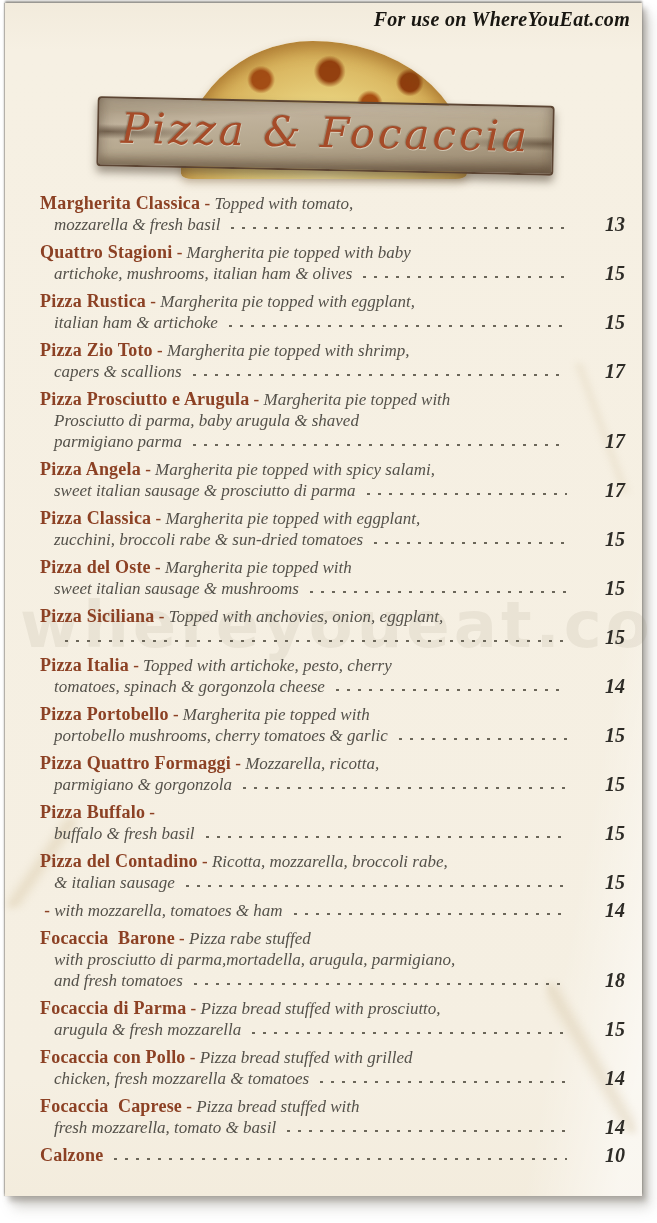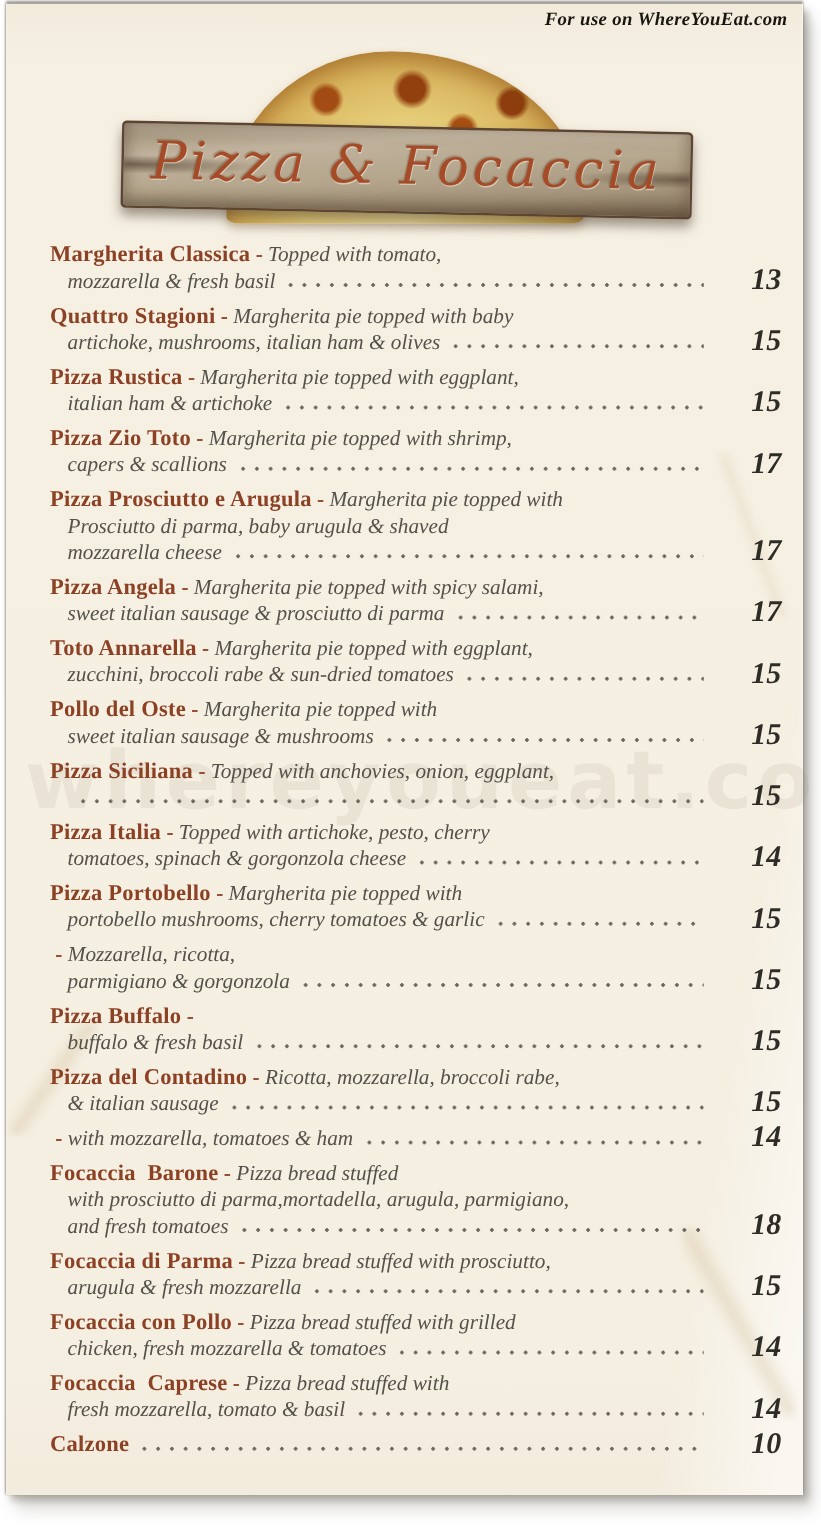--- a/index.html
+++ b/index.html
@@ -23,21 +23,21 @@
   .vein{position:absolute;filter:blur(3px);opacity:.5;pointer-events:none;}
   .vein1{left:2px;top:815px;width:70px;height:90px;
     background:linear-gradient(125deg, rgba(0,0,0,0) 40%, rgba(196,172,124,.55) 50%, rgba(0,0,0,0) 60%);}
   .vein2{right:6px;top:980px;width:90px;height:150px;
     background:linear-gradient(60deg, rgba(0,0,0,0) 42%, rgba(190,165,118,.5) 50%, rgba(0,0,0,0) 58%);}
   .vein3{right:10px;top:360px;width:60px;height:130px;
     background:linear-gradient(70deg, rgba(0,0,0,0) 44%, rgba(200,180,140,.45) 50%, rgba(0,0,0,0) 56%);}
   
   .note{
     position:absolute;top:8px;right:27px;
-    font-size:15px;font-weight:bold;font-style:italic;color:#181611;
+    font-size:20px;font-weight:bold;font-style:italic;color:#181611;
     letter-spacing:.3px;
   }
   
   .pizza{
     position:absolute;left:181px;top:41px;width:286px;height:138px;
     border-radius:46% 54% 4% 4% / 92% 88% 4% 4%;
     background-image:
       radial-gradient(circle at 15% 55%, #8a3c10 0 7px, rgba(138,60,16,0) 11px),
       radial-gradient(circle at 28% 28%, #a34d15 0 9px, rgba(163,77,21,0) 14px),
       radial-gradient(circle at 40% 60%, #b05a1a 0 6px, rgba(176,90,26,0) 10px),
@@ -89,21 +89,21 @@
   .cont{padding-left:14px;}
   .item-name{font-weight:bold;font-size:18px;color:#8c4124;letter-spacing:.2px;}
   .dash{font-weight:bold;color:#8c4124;}
   .desc{font-style:italic;color:#54514a;}
   .leader{
     flex:1 1 auto;min-width:14px;margin:0 6px 0 7px;align-self:stretch;
     background-image:radial-gradient(circle, #6b6659 1.2px, rgba(107,102,89,0) 1.5px);
     background-size:11px 6px;background-repeat:repeat-x;
     background-position:left calc(100% - 4px);
   }
-  .price{font-weight:bold;font-style:italic;font-size:24px;color:#2e2c27;margin-left:32px;}
+  .price{font-weight:bold;font-style:italic;font-size:20px;color:#2e2c27;margin-left:32px;}
 </style>
 </head>
 <body>
 
 <div class="page">
   <div class="vein vein1"></div>
   <div class="vein vein2"></div>
   <div class="vein vein3"></div>
 </div>
 
@@ -130,63 +130,63 @@
       <div class="line"><span class="item-name">Pizza Rustica</span><span class="dash"> - </span><span class="desc">Margherita pie topped with eggplant,</span></div>
       <div class="line cont"><span class="desc">italian ham &amp; artichoke</span><span class="leader"></span><span class="price">15</span></div>
     </div>
     <div class="item">
       <div class="line"><span class="item-name">Pizza Zio Toto</span><span class="dash"> - </span><span class="desc">Margherita pie topped with shrimp,</span></div>
       <div class="line cont"><span class="desc">capers &amp; scallions</span><span class="leader"></span><span class="price">17</span></div>
     </div>
     <div class="item">
       <div class="line"><span class="item-name">Pizza Prosciutto e Arugula</span><span class="dash"> - </span><span class="desc">Margherita pie topped with</span></div>
       <div class="line cont"><span class="desc">Prosciutto di parma, baby arugula &amp; shaved</span></div>
-      <div class="line cont"><span class="desc">mozzarella cheese</span><span class="leader"></span><span class="price">17</span></div>
+      <div class="line cont"><span class="desc">parmigiano parma</span><span class="leader"></span><span class="price">17</span></div>
     </div>
     <div class="item">
       <div class="line"><span class="item-name">Pizza Angela</span><span class="dash"> - </span><span class="desc">Margherita pie topped with spicy salami,</span></div>
       <div class="line cont"><span class="desc">sweet italian sausage &amp; prosciutto di parma</span><span class="leader"></span><span class="price">17</span></div>
     </div>
     <div class="item">
-      <div class="line"><span class="item-name">Toto Annarella</span><span class="dash"> - </span><span class="desc">Margherita pie topped with eggplant,</span></div>
+      <div class="line"><span class="item-name">Pizza Classica</span><span class="dash"> - </span><span class="desc">Margherita pie topped with eggplant,</span></div>
       <div class="line cont"><span class="desc">zucchini, broccoli rabe &amp; sun-dried tomatoes</span><span class="leader"></span><span class="price">15</span></div>
     </div>
     <div class="item">
-      <div class="line"><span class="item-name">Pollo del Oste</span><span class="dash"> - </span><span class="desc">Margherita pie topped with</span></div>
+      <div class="line"><span class="item-name">Pizza del Oste</span><span class="dash"> - </span><span class="desc">Margherita pie topped with</span></div>
       <div class="line cont"><span class="desc">sweet italian sausage &amp; mushrooms</span><span class="leader"></span><span class="price">15</span></div>
     </div>
     <div class="item">
       <div class="line"><span class="item-name">Pizza Siciliana</span><span class="dash"> - </span><span class="desc">Topped with anchovies, onion, eggplant,</span></div>
       <div class="line cont"><span class="leader"></span><span class="price">15</span></div>
     </div>
     <div class="item">
       <div class="line"><span class="item-name">Pizza Italia</span><span class="dash"> - </span><span class="desc">Topped with artichoke, pesto, cherry</span></div>
       <div class="line cont"><span class="desc">tomatoes, spinach &amp; gorgonzola cheese</span><span class="leader"></span><span class="price">14</span></div>
     </div>
     <div class="item">
       <div class="line"><span class="item-name">Pizza Portobello</span><span class="dash"> - </span><span class="desc">Margherita pie topped with</span></div>
       <div class="line cont"><span class="desc">portobello mushrooms, cherry tomatoes &amp; garlic</span><span class="leader"></span><span class="price">15</span></div>
     </div>
     <div class="item">
-      <div class="line"><span class="dash"> - </span><span class="desc">Mozzarella, ricotta,</span></div>
+      <div class="line"><span class="item-name">Pizza Quattro Formaggi</span><span class="dash"> - </span><span class="desc">Mozzarella, ricotta,</span></div>
       <div class="line cont"><span class="desc">parmigiano &amp; gorgonzola</span><span class="leader"></span><span class="price">15</span></div>
     </div>
     <div class="item">
       <div class="line"><span class="item-name">Pizza Buffalo</span><span class="dash"> - </span></div>
       <div class="line cont"><span class="desc">buffalo &amp; fresh basil</span><span class="leader"></span><span class="price">15</span></div>
     </div>
     <div class="item">
       <div class="line"><span class="item-name">Pizza del Contadino</span><span class="dash"> - </span><span class="desc">Ricotta, mozzarella, broccoli rabe,</span></div>
       <div class="line cont"><span class="desc">&amp; italian sausage</span><span class="leader"></span><span class="price">15</span></div>
     </div>
     <div class="item">
       <div class="line"><span class="dash"> - </span><span class="desc">with mozzarella, tomatoes &amp; ham</span><span class="leader"></span><span class="price">14</span></div>
     </div>
     <div class="item">
-      <div class="line"><span class="item-name">Focaccia  Barone</span><span class="dash"> - </span><span class="desc">Pizza bread stuffed</span></div>
+      <div class="line"><span class="item-name">Focaccia  Barone</span><span class="dash"> - </span><span class="desc">Pizza rabe stuffed</span></div>
       <div class="line cont"><span class="desc">with prosciutto di parma,mortadella, arugula, parmigiano,</span></div>
       <div class="line cont"><span class="desc">and fresh tomatoes</span><span class="leader"></span><span class="price">18</span></div>
     </div>
     <div class="item">
       <div class="line"><span class="item-name">Focaccia di Parma</span><span class="dash"> - </span><span class="desc">Pizza bread stuffed with prosciutto,</span></div>
       <div class="line cont"><span class="desc">arugula &amp; fresh mozzarella</span><span class="leader"></span><span class="price">15</span></div>
     </div>
     <div class="item">
       <div class="line"><span class="item-name">Focaccia con Pollo</span><span class="dash"> - </span><span class="desc">Pizza bread stuffed with grilled</span></div>
       <div class="line cont"><span class="desc">chicken, fresh mozzarella &amp; tomatoes</span><span class="leader"></span><span class="price">14</span></div>

